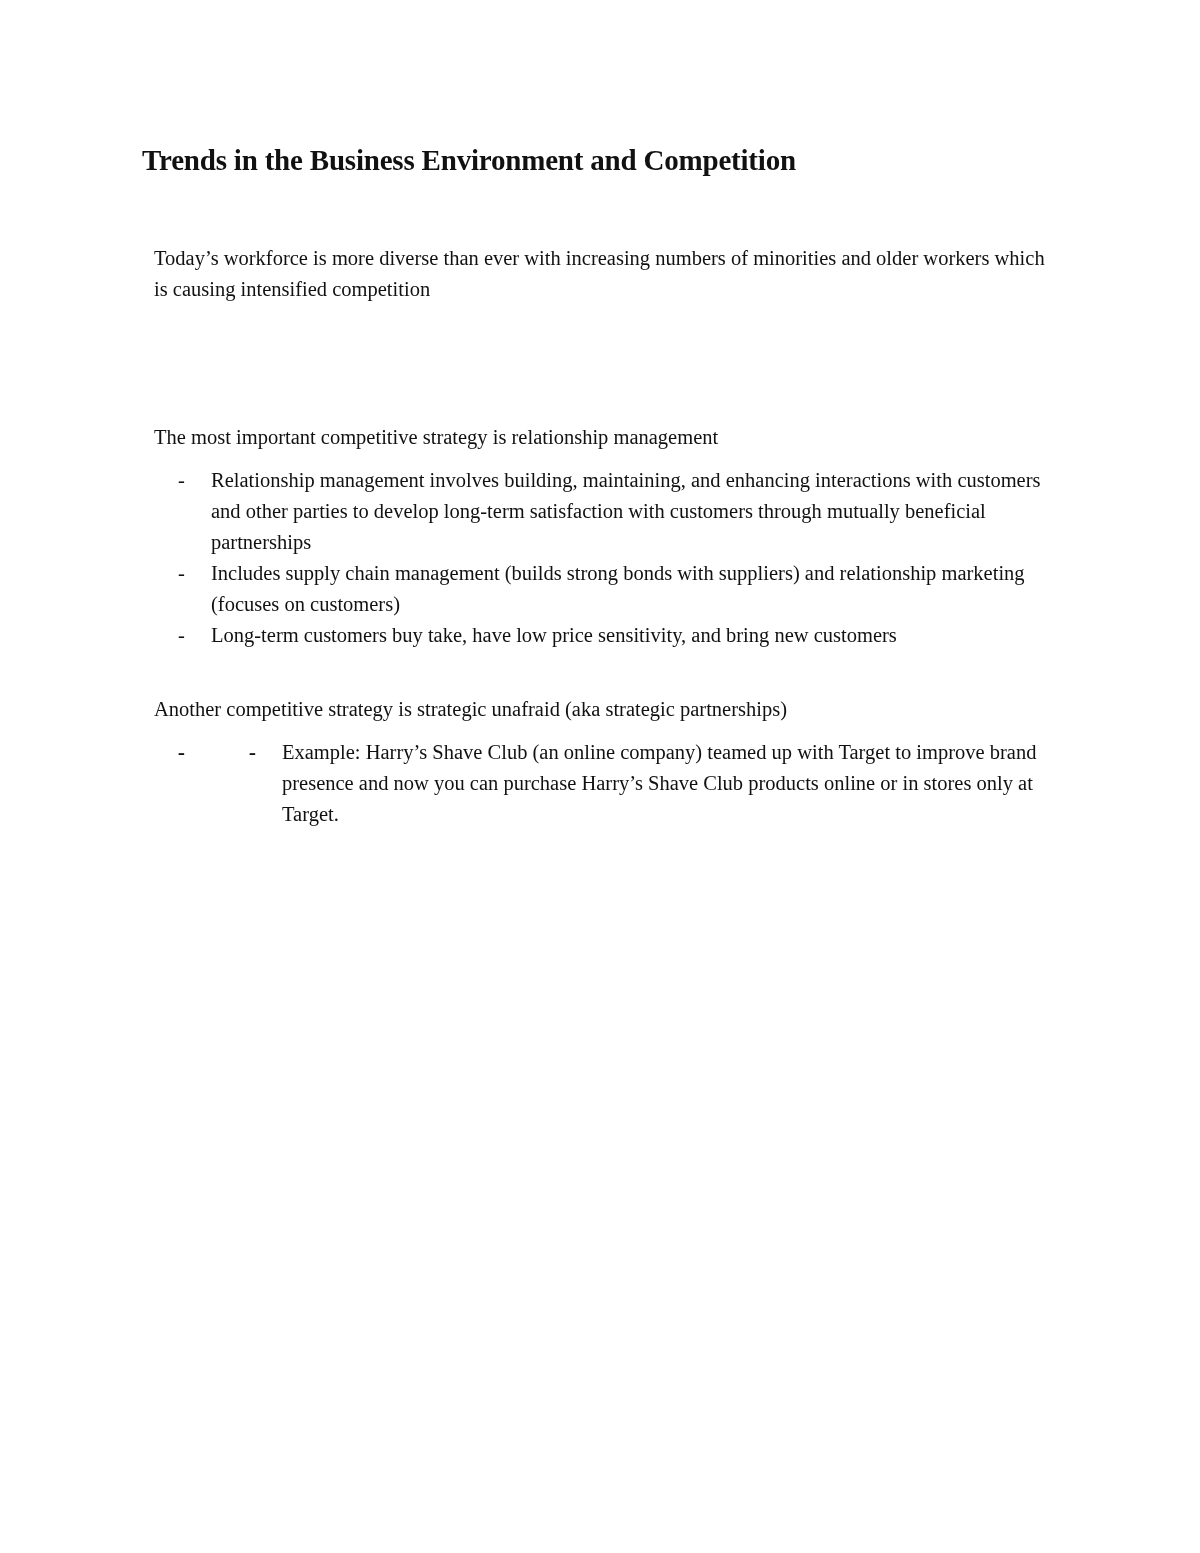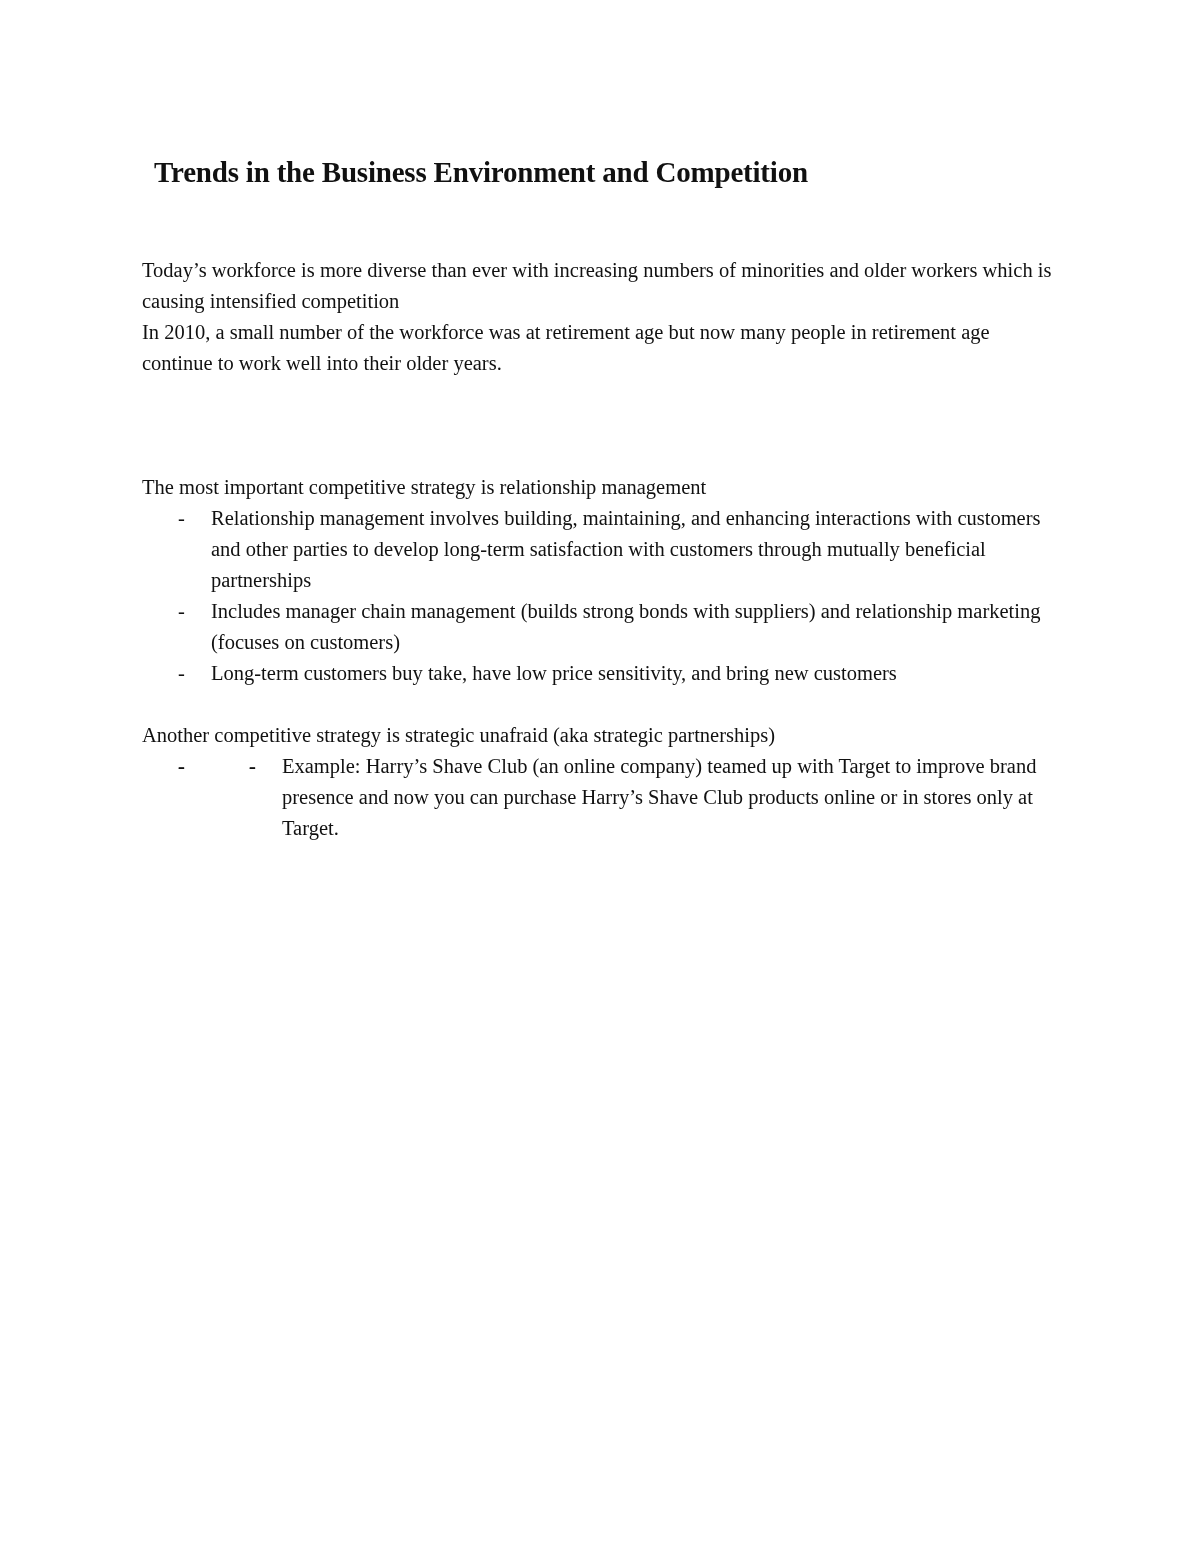--- a/index.html
+++ b/index.html
@@ -18,27 +18,27 @@
     .page {
       position: absolute;
       left: 142px;
       top: 140px;
       width: 920px;
     }
     .title {
       font-weight: bold;
       font-size: 29px;
       line-height: 40px;
-      margin: 12px;
+      margin: 0;
       letter-spacing: -0.2px;
     }
     .body-text {
       font-size: 20.5px;
       line-height: 31px;
-      margin: 0;
+      margin: 12px;
     }
     .gap-title { height: 51px; }
     .gap { height: 31px; }
     .list {
       list-style: none;
       margin: 0;
       padding: 0;
     }
     .item {
       position: relative;
@@ -56,39 +56,38 @@
   </style>
 </head>
 <body>
 
 <div class="page">
   <h1 class="title">Trends in the Business Environment and Competition</h1>
 
   <div class="gap-title"></div>
 
   <p class="body-text">Today’s workforce is more diverse than ever with increasing numbers of minorities and older workers which is causing intensified competition</p>
-  <p class="body-text">In 2010, a small number of the workforce was at retirement age but now many people in retirement age continue to work well into their older years.</p>
 
   <div class="gap"></div>
 
 
   <div class="gap"></div>
 
 
   <div class="gap"></div>
 
   <p class="body-text">The most important competitive strategy is relationship management</p>
   <ul class="list">
     <li class="item lvl1">
       <span class="dash">-</span>
       <span>Relationship management involves building, maintaining, and enhancing interactions with customers and other parties to develop long-term satisfaction with customers through mutually beneficial partnerships</span>
     </li>
     <li class="item lvl1">
       <span class="dash">-</span>
-      <span>Includes manager chain management (builds strong bonds with suppliers) and relationship marketing (focuses on customers)</span>
+      <span>Includes supply chain management (builds strong bonds with suppliers) and relationship marketing (focuses on customers)</span>
     </li>
     <li class="item lvl1">
       <span class="dash">-</span>
       <span>Long-term customers buy take, have low price sensitivity, and bring new customers</span>
     </li>
   </ul>
 
   <div class="gap"></div>
 
   <p class="body-text">Another competitive strategy is strategic unafraid (aka strategic partnerships)</p>

